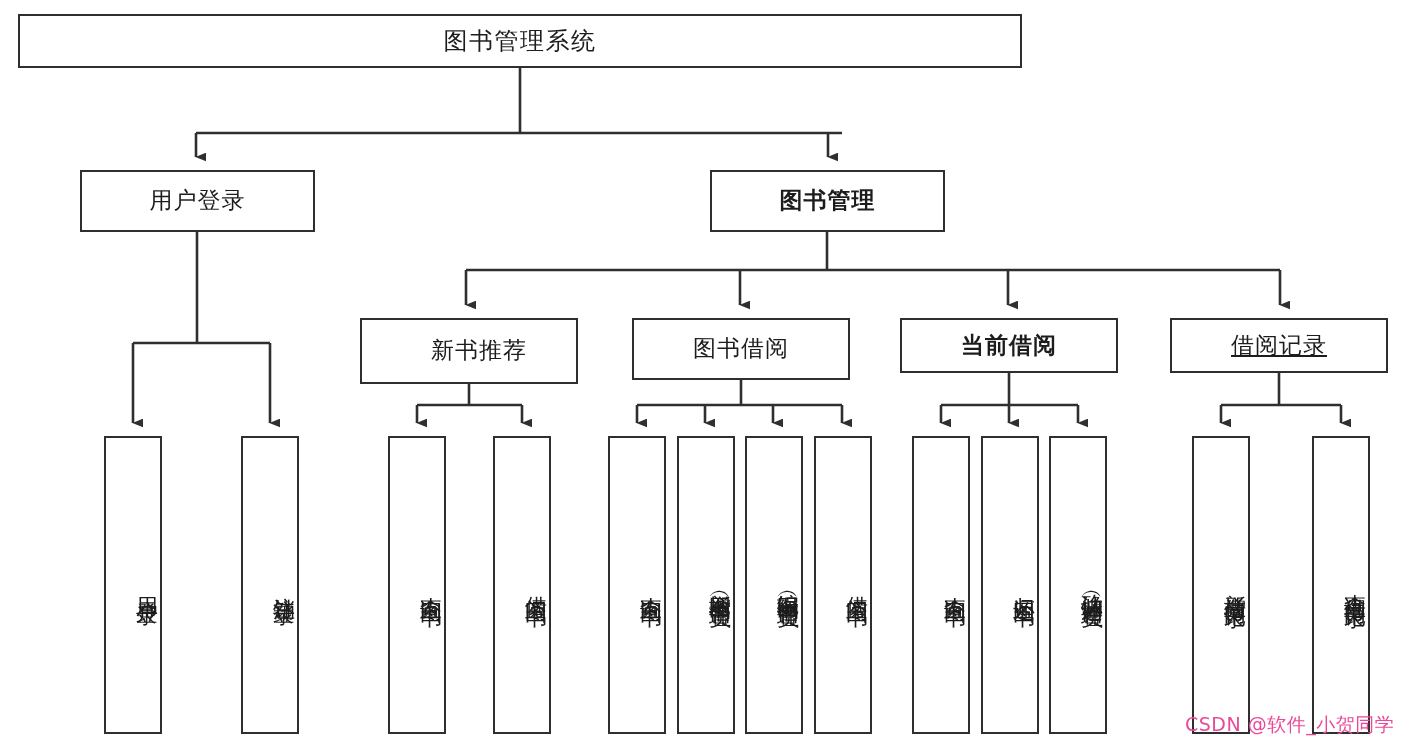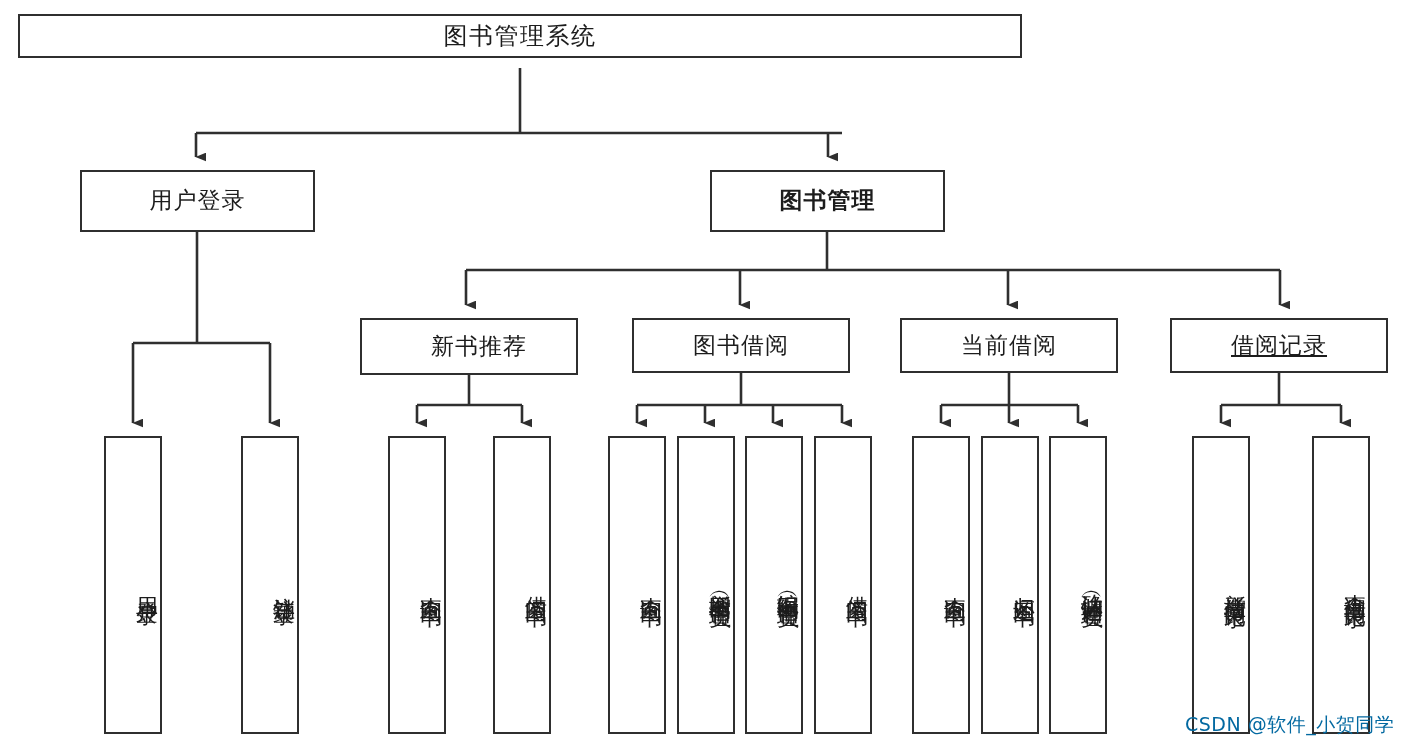--- a/index.html
+++ b/index.html
@@ -51,21 +51,21 @@
     justify-content:center;
   }
   .node.leaf.tall{
     letter-spacing:2px;
   }
   .watermark{
     position:absolute;
     left:1185px;
     top:712px;
     font-size:19px;
-    color:#0369a1;
+    color:#ec4899;
     letter-spacing:0.5px;
     white-space:nowrap;
     font-family:"DejaVu Sans","Liberation Sans",sans-serif;
   }
 </style>
 </head>
 <body>
 
 <div id="stage">
 
@@ -112,28 +112,28 @@
       <path d="M1009,405 L1009,423" marker-end="url(#arw)"></path>
       <path d="M1078,405 L1078,423" marker-end="url(#arw)"></path>
 
       <path d="M1279,373 L1279,405"></path>
       <path d="M1221,405 L1341,405"></path>
       <path d="M1221,405 L1221,423" marker-end="url(#arw)"></path>
       <path d="M1341,405 L1341,423" marker-end="url(#arw)"></path>
     </g>
   </svg>
 
-  <div class="node root" style="left:18px;top:14px;width:1004px;height:44px;">图书管理系统</div>
+  <div class="node root" style="left:18px;top:14px;width:1004px;height:54px;">图书管理系统</div>
 
   <div class="node h" style="left:80px;top:170px;width:235px;height:62px;">用户登录</div>
   <div class="node h" style="left:710px;top:170px;width:235px;height:62px;font-weight:bold;">图书管理</div>
 
-  <div class="node h" style="left:360px;top:318px;width:218px;height:57px;padding-left:20px;">新书推荐</div>
-  <div class="node h" style="left:632px;top:318px;width:218px;height:55px;">图书借阅</div>
-  <div class="node h" style="left:900px;top:318px;width:218px;height:55px;">当前借阅</div>
+  <div class="node h" style="left:360px;top:318px;width:218px;height:66px;padding-left:20px;">新书推荐</div>
+  <div class="node h" style="left:632px;top:318px;width:218px;height:62px;">图书借阅</div>
+  <div class="node h" style="left:900px;top:318px;width:218px;height:55px;font-weight:bold;">当前借阅</div>
   <div class="node h" style="left:1170px;top:318px;width:218px;height:55px;text-decoration:underline;">借阅记录</div>
 
   <div class="node leaf" style="left:104px;top:436px;width:58px;height:298px;">用户登录</div>
   <div class="node leaf" style="left:241px;top:436px;width:58px;height:298px;">注销登录</div>
 
   <div class="node leaf" style="left:388px;top:436px;width:58px;height:298px;">查询图书</div>
   <div class="node leaf" style="left:493px;top:436px;width:58px;height:298px;">借阅图书</div>
 
   <div class="node leaf" style="left:608px;top:436px;width:58px;height:298px;">查询图书</div>
   <div class="node leaf tall" style="left:677px;top:436px;width:58px;height:298px;">新增图书（管理员）</div>

